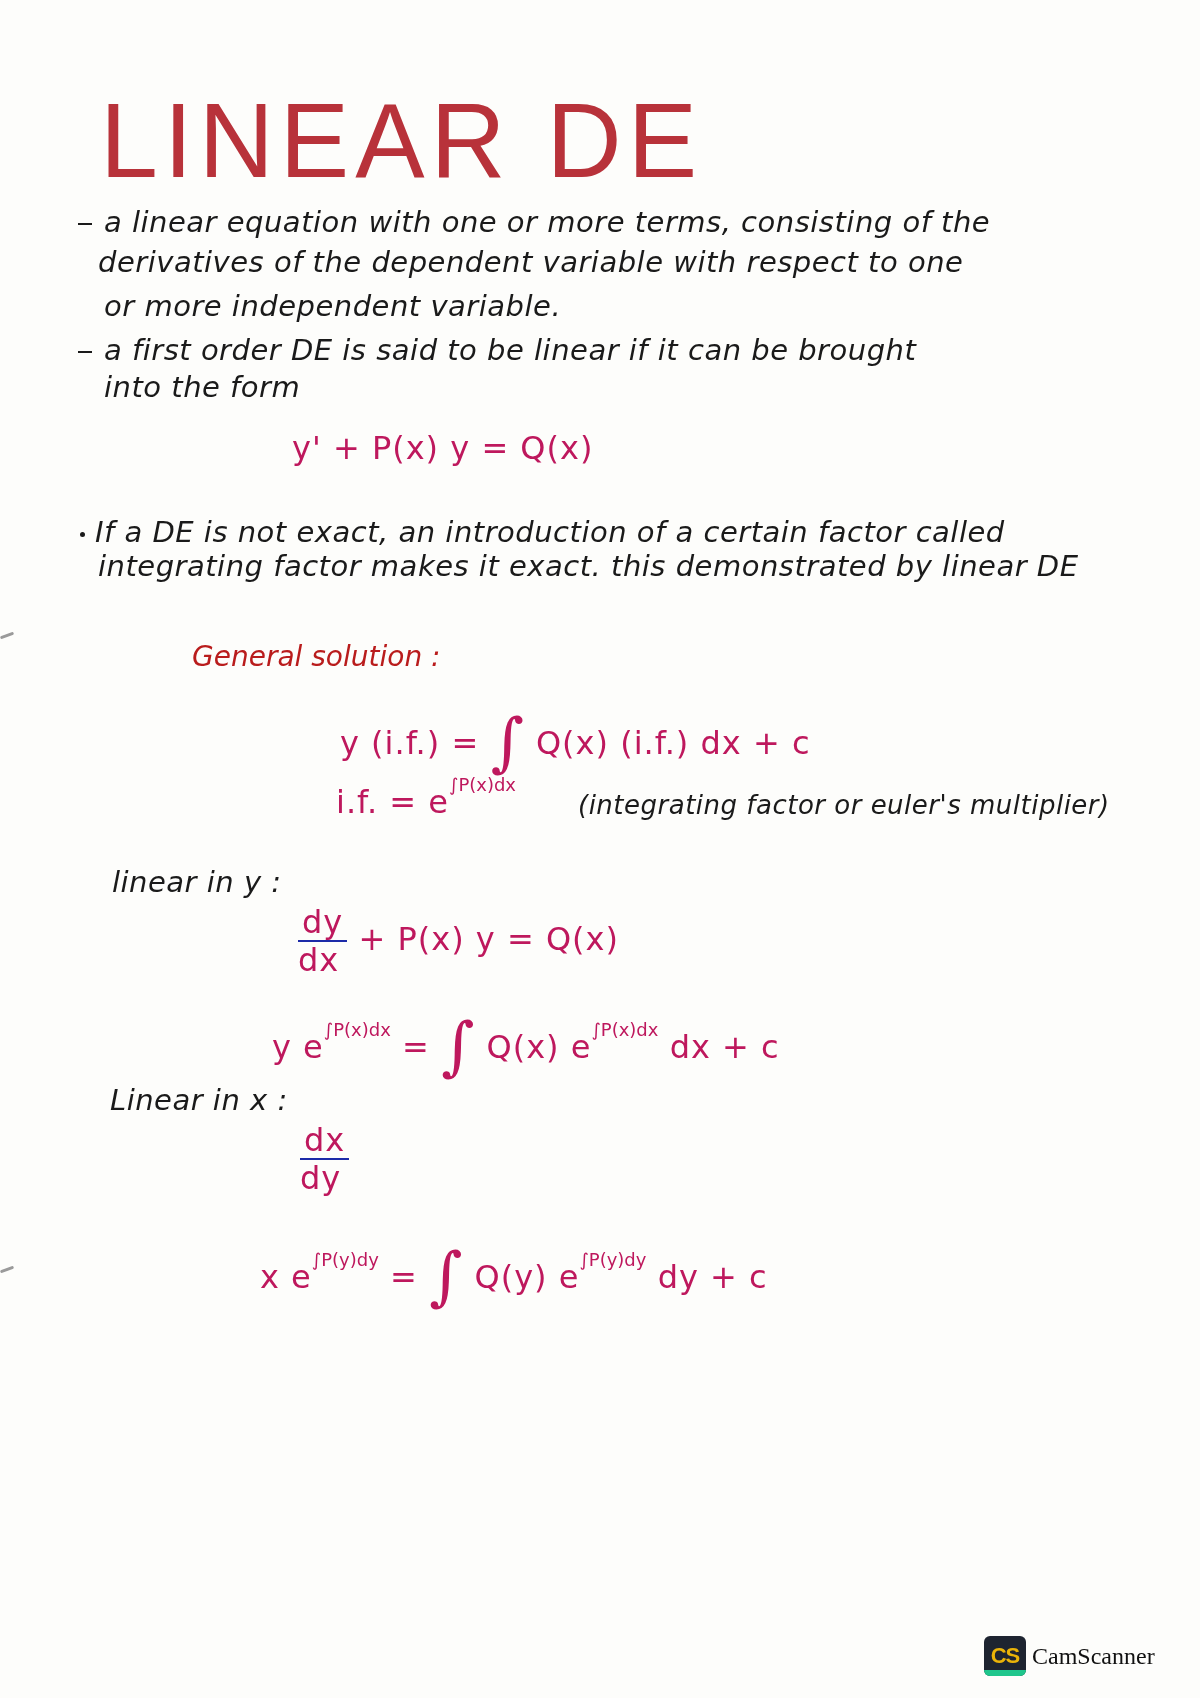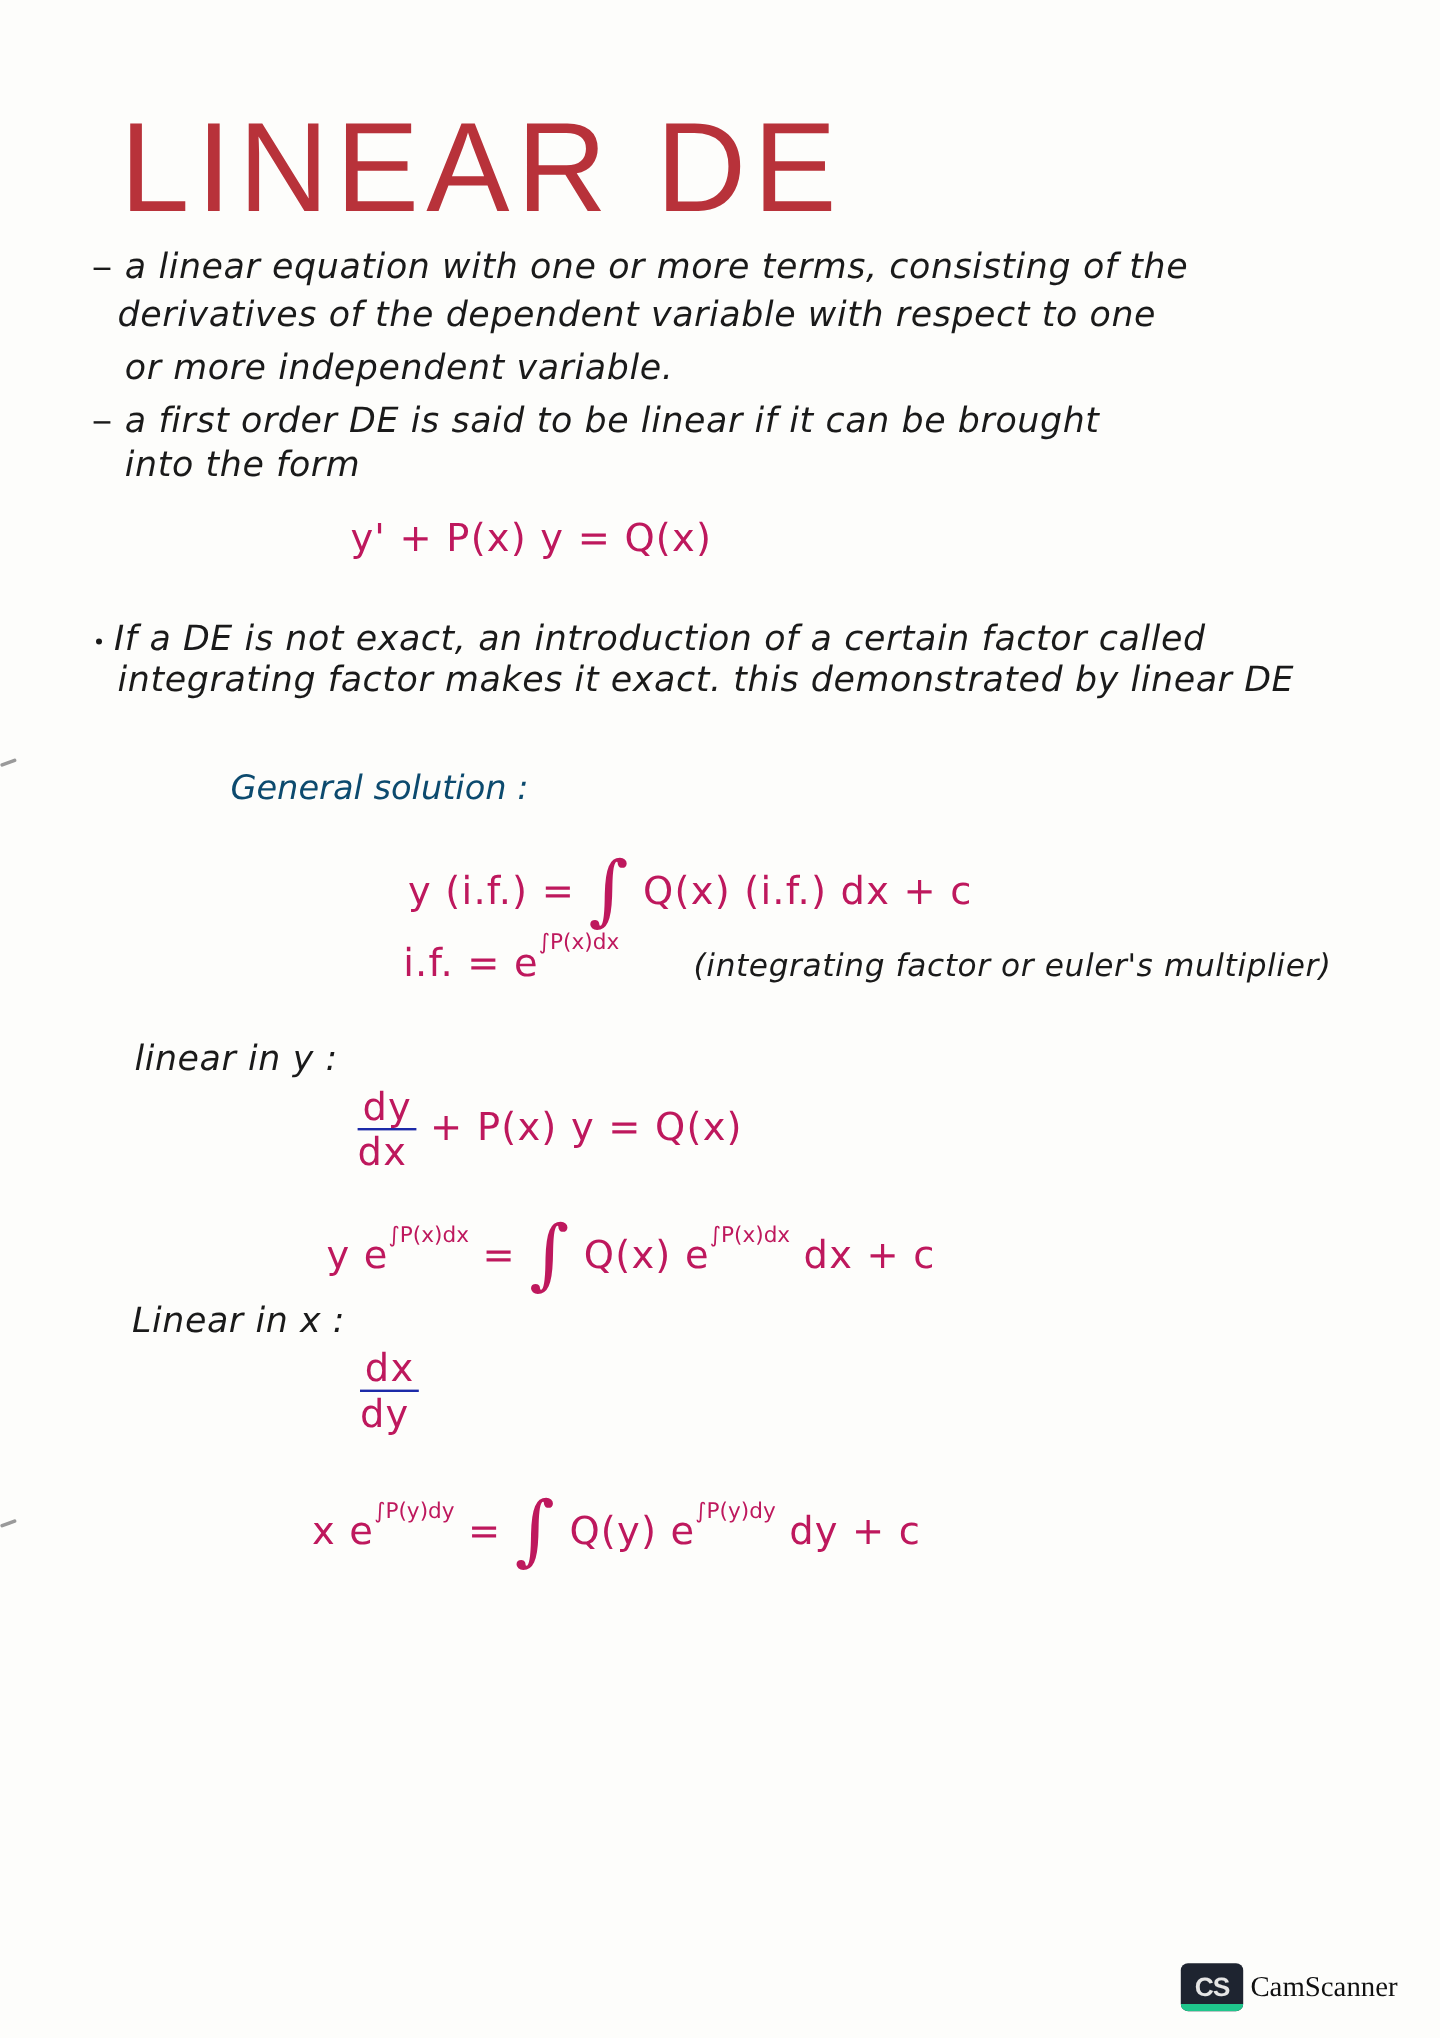--- a/index.html
+++ b/index.html
@@ -21,37 +21,37 @@
     .hw {
       font-family: "DejaVu Sans", sans-serif;
       color: #1a1a1a; font-size: 29px; line-height: 1;
       font-style: italic; letter-spacing: 0.5px;
     }
     .blue {
       color: #be185d;
       font-family: "DejaVu Sans", sans-serif;
       font-size: 32px; line-height: 1; letter-spacing: 1px;
     }
-    .blue-sm { color: #0c4a6e; font-family: "DejaVu Sans", sans-serif; font-size: 28px; font-style: italic; }
+    .blue-sm { color: #b91c1c; font-family: "DejaVu Sans", sans-serif; font-size: 28px; font-style: italic; }
     .sup { font-size: 18px; position: relative; top: -22px; letter-spacing: 0; }
     .integral { font-family: "DejaVu Serif", serif; font-size: 64px; position: relative; top: 10px; font-weight: 200; }
     .frac { display: inline-block; text-align: left; vertical-align: middle; }
     .frac .num { display: block; border-bottom: 2px solid #1c2aa8; padding: 0 4px 2px; }
     .frac .den { display: block; padding-top: 2px; }
     .bullet-dash { display: inline-block; width: 14px; height: 2px; background: #1a1a1a; vertical-align: middle; margin-right: 12px; }
     .bullet-dot { display: inline-block; width: 5px; height: 5px; border-radius: 50%; background: #1a1a1a; vertical-align: middle; margin-right: 10px; }
     .edge-mark { position: absolute; width: 14px; height: 3px; background: #9a9a9a; border-radius: 2px; transform: rotate(-20deg); }
     .cs-logo {
       position: absolute; left: 984px; top: 1636px;
       display: flex; align-items: center; gap: 6px;
     }
     .cs-box {
-      width: 52px; height: 40px; border-radius: 6px;
+      width: 42px; height: 40px; border-radius: 6px;
       background: #1e2430; position: relative; overflow: hidden;
-      color: #e5e5e5; font-family: "Liberation Sans", sans-serif; font-weight: bold;
+      color: #eab308; font-family: "Liberation Sans", sans-serif; font-weight: bold;
       font-size: 22px; display: flex; align-items: center; justify-content: center;
       letter-spacing: -1px;
     }
     .cs-box::after { content: ""; position: absolute; left: 0; right: 0; bottom: 0; height: 6px; background: #1fc68c; }
     .cs-text { font-family: "Liberation Serif", serif; font-size: 24px; color: #111; }
   </style>
 </head>
 <body>
 
 <div class="abs title">LINEAR DE</div>

